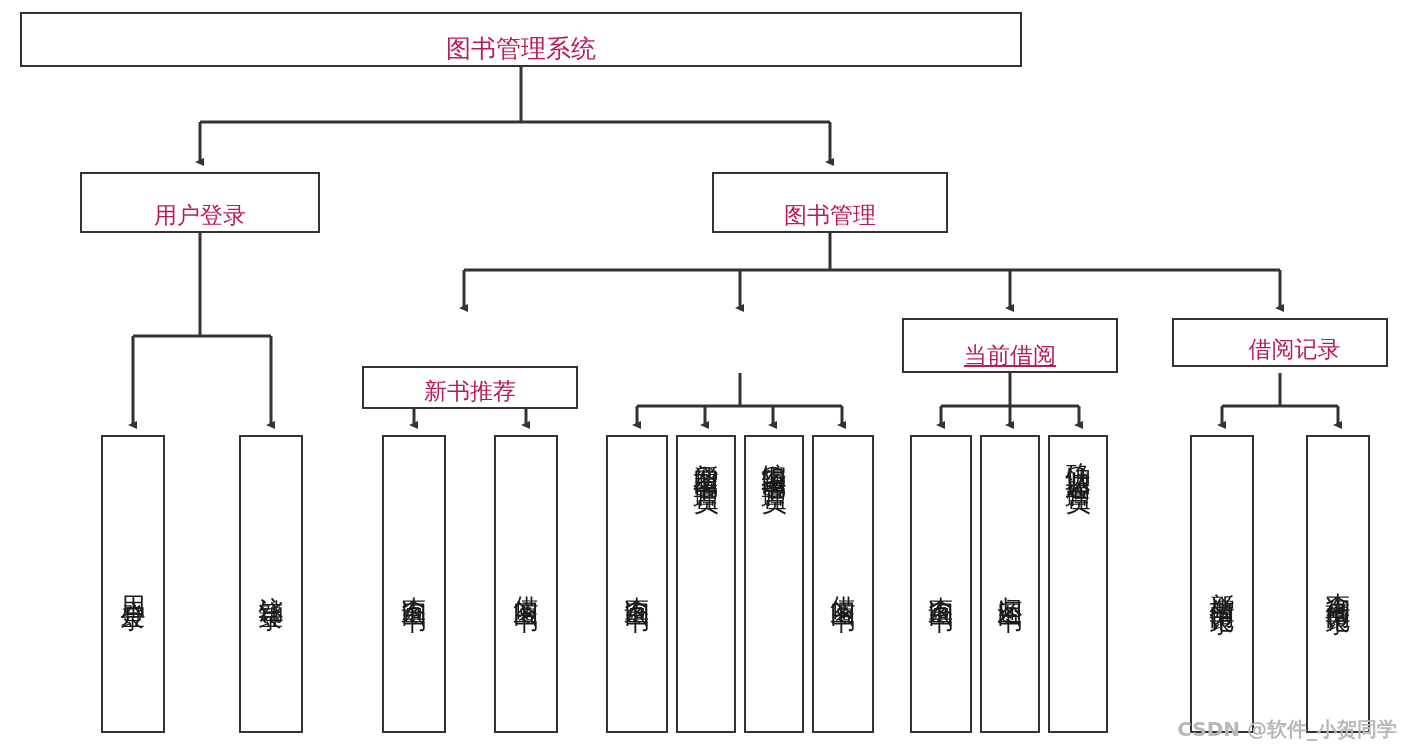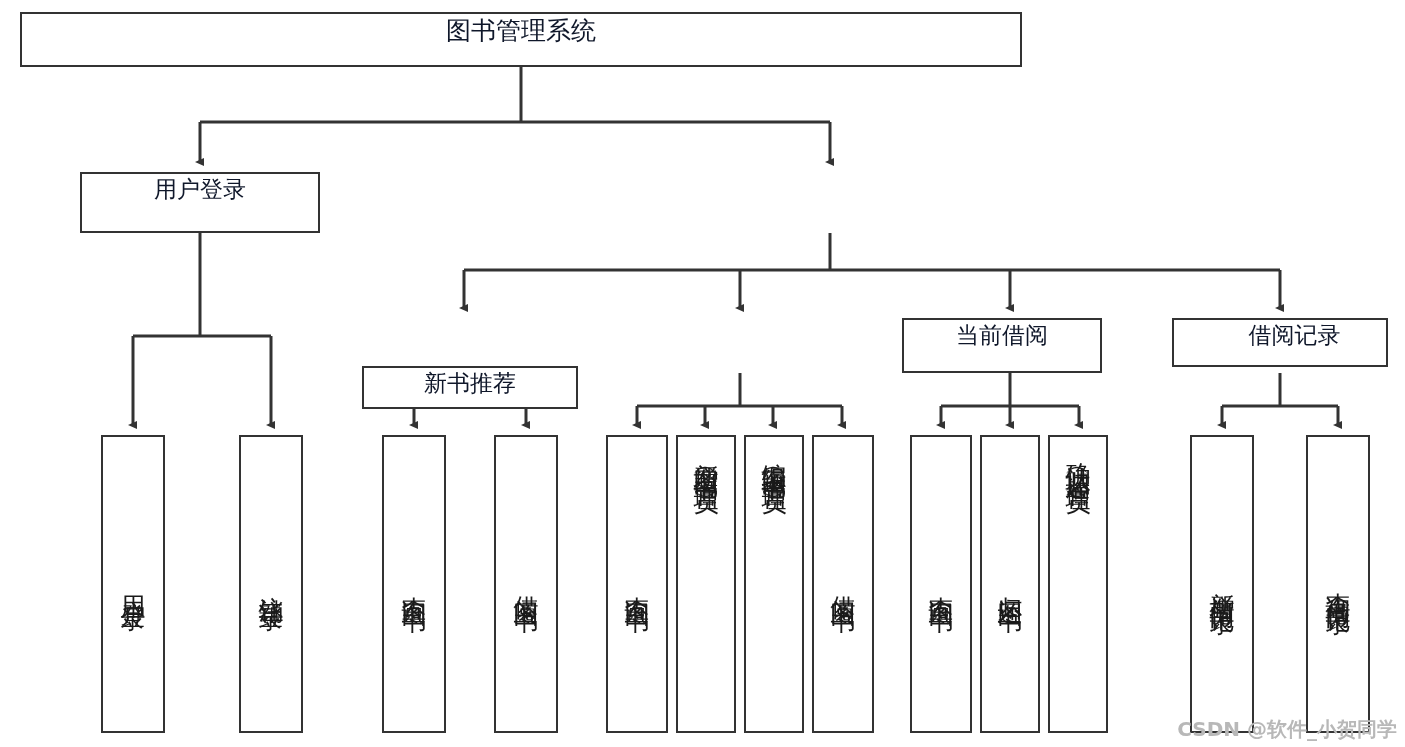--- a/index.html
+++ b/index.html
@@ -24,23 +24,23 @@
     width: 1405px;
     height: 747px;
     pointer-events: none;
   }
   .node {
     position: absolute;
     box-sizing: border-box;
     border: 2px solid #333333;
     background: #ffffff;
     display: flex;
-    align-items: flex-start;
+    align-items: flex-end;
     justify-content: center;
-    color: #0f172a;
+    color: #be185d;
   }
   .node.root {
     font-size: 25px;
   }
   .node.lvl2 {
     font-size: 23px;
   }
   .node.lvl3 {
     font-size: 23px;
   }
@@ -134,25 +134,28 @@
     </g>
   </svg>
 
   <div class="node root" style="left:20px; top:12px; width:1002px; height:55px;">
     <span>图书管理系统</span>
   </div>
 
   <div class="node lvl2" style="left:80px; top:172px; width:240px; height:61px;">
     <span>用户登录</span>
   </div>
+  <div class="node lvl2" style="left:712px; top:172px; width:236px; height:61px;">
+    <span>图书管理</span>
+  </div>
 
   <div class="node lvl3" style="left:362px; top:318px; width:216px; height:43px;margin-top:48px;">
     <span>新书推荐</span>
   </div>
-  <div class="node lvl3" style="left:902px; top:318px; width:200px; height:55px;">
+  <div class="node lvl3" style="left:902px; top:318px; width:216px; height:55px;text-decoration:underline;">
     <span>当前借阅</span>
   </div>
   <div class="node lvl3" style="left:1172px; top:318px; width:216px; height:49px;padding-left:29px;">
     <span>借阅记录</span>
   </div>
 
   <div class="leaf centered" style="left:101px; top:435px; width:64px; height:298px;">
     <span class="vtext">用户登录</span>
   </div>
   <div class="leaf centered" style="left:239px; top:435px; width:64px; height:298px;">

